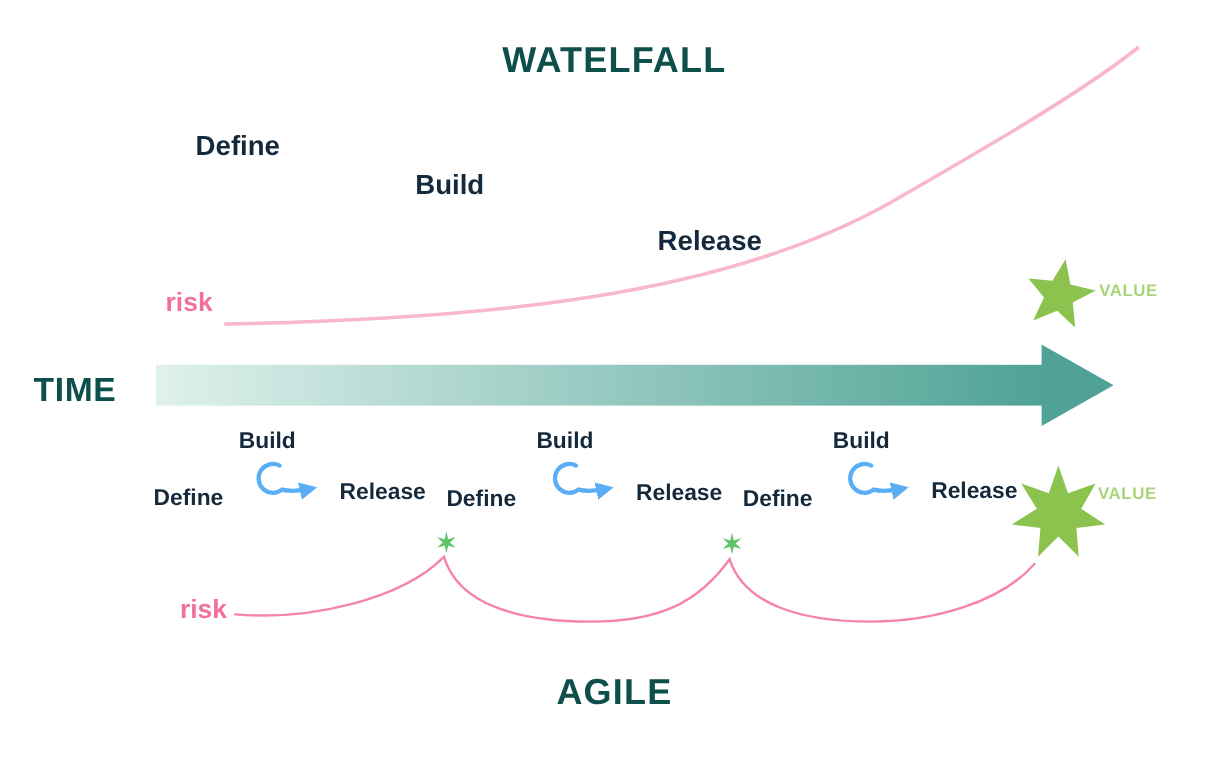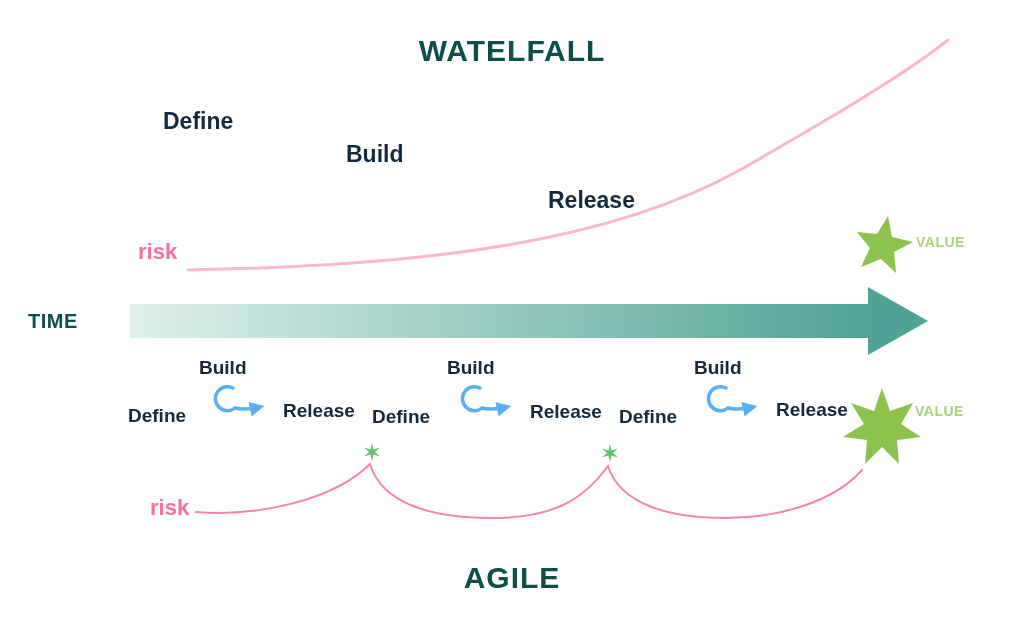--- a/index.html
+++ b/index.html
@@ -14,21 +14,21 @@
     font-family:"Liberation Sans",sans-serif;overflow:hidden;
   }
   svg.layer{position:absolute;left:0;top:0;}
   .label{position:absolute;font-weight:bold;white-space:nowrap;line-height:1;}
   .title{color:var(--title_color);font-size:30px;letter-spacing:1px;}
   .centered{transform:translateX(-50%);}
   .phase{color:var(--label_color);font-size:23px;}
   .agile-label{color:var(--label_color);font-size:19px;}
   .risk{color:var(--risk_text);font-size:22px;text-align:center;}
   .value{color:var(--value_color);font-size:14px;letter-spacing:.5px;}
-  .time{color:var(--title_color);font-size:20px;letter-spacing:.5px;}
+  .time{color:var(--title_color);font-size:28px;letter-spacing:.5px;}
 
   .wf-curve{fill:none;stroke:var(--curve_top);stroke-width:3;stroke-linecap:round;}
   .agile-curve{fill:none;stroke:var(--curve_bottom);stroke-width:2;stroke-linecap:round;}
   .loop{stroke:var(--loop_color);}
   .loop-arrowhead{fill:var(--loop_color);}
   .arrow-head{fill:var(--arrow_end);}
   .grad-start{stop-color:var(--arrow_start);}
   .grad-end{stop-color:var(--arrow_end);}
   .star{fill:var(--star_color);}
   .sparkle{fill:var(--sparkle_color);}

